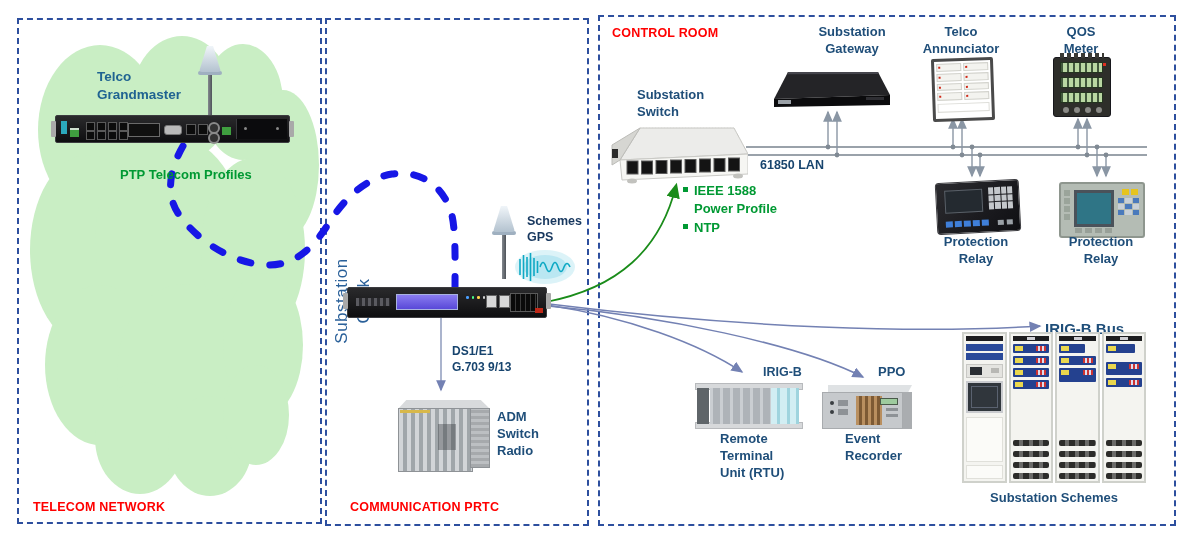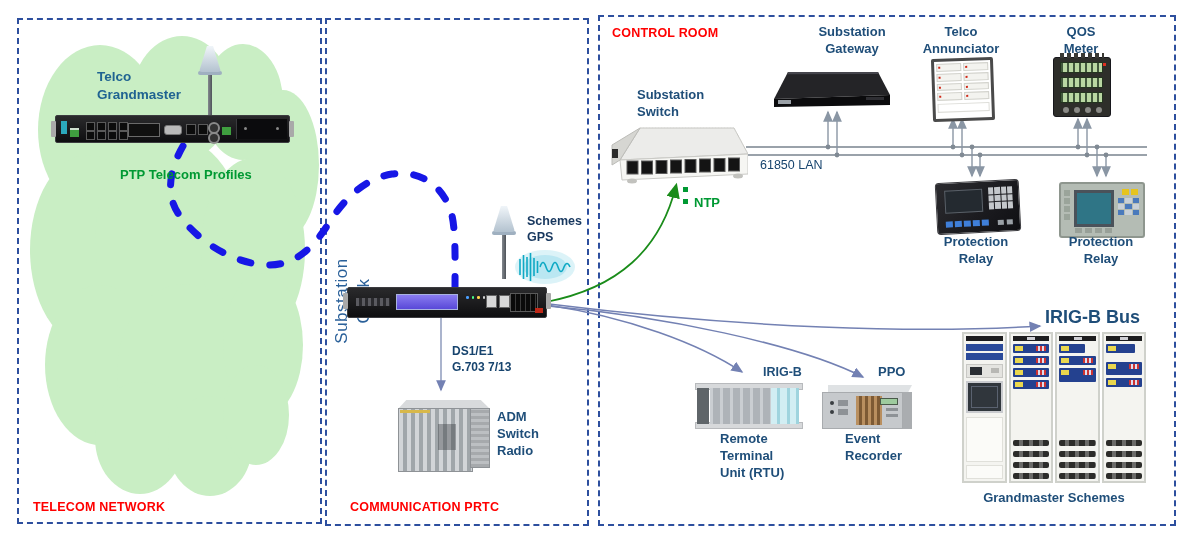--- a/index.html
+++ b/index.html
@@ -213,21 +213,21 @@
     <div class="chip flexrow" style="left:138px;top:7px;gap:2px">
       <div style="width:9px;height:11px;background:#d8d8d8;border:1px solid #666"></div>
       <div style="width:9px;height:11px;background:#d8d8d8;border:1px solid #666"></div>
     </div>
     <div class="chip" style="left:162px;top:5px;width:26px;height:17px;background:#0a0a0a;border:1px solid #5a5a5a;
          background-image:repeating-linear-gradient(90deg,transparent 0 4px,#3a3a3a 4px 5px)"></div>
     <div class="chip" style="right:3px;bottom:4px;width:8px;height:5px;background:#c02818"></div>
   </div>
 
   <div class="lbl" style="left:452px;top:344px;font-size:12px;font-weight:700;color:#17446e">DS1/E1
-G.703 7/13</div>
+G.703 9/13</div>
 
   <div class="abs" style="left:398px;top:400px;width:92px;height:71px">
     <div class="chip" style="left:0;top:0;width:92px;height:9px;background:#d8dadc;clip-path:polygon(9% 0,90% 0,100% 100%,0 100%)"></div>
     <div class="chip" style="left:0;top:8px;width:73px;height:62px;border:1px solid #8e9296;
          background:repeating-linear-gradient(90deg,#d2d5d8 0 4px,#a0a6aa 4px 8px)"></div>
     <div class="chip" style="left:2px;top:10px;width:30px;height:3px;background:#d8b84a"></div>
     <div class="chip" style="left:40px;top:24px;width:18px;height:26px;background:rgba(40,44,48,.35)"></div>
     <div class="chip" style="right:0;top:8px;width:18px;height:58px;background:#b2b5b8;border:1px solid #8e9296;
          background-image:repeating-linear-gradient(0deg,#a6a9ac 0 3px,#bcbfc2 3px 6px)"></div>
   </div>
@@ -255,20 +255,22 @@
       <rect x="104" y="33.5" width="11" height="13"></rect>
         <rect x="118.5" y="33" width="11" height="13"></rect>
     </g>
     <ellipse cx="22" cy="56" rx="5" ry="2.5" fill="#c2c2be"></ellipse>
     <ellipse cx="128" cy="51" rx="5" ry="2.5" fill="#c2c2be"></ellipse>
   </svg>
 
   <div class="abs" style="left:683px;top:182px">
     <div class="flexrow" style="align-items:flex-start">
       <div style="width:5px;height:5px;background:#009933;margin:5px 6px 0 0"></div>
+      <div class="green-lbl" style="position:static;white-space:pre-line;line-height:1.35">IEEE 1588
+Power Profile</div>
     </div>
     <div class="flexrow" style="align-items:flex-start;margin-top:2px">
       <div style="width:5px;height:5px;background:#009933;margin:5px 6px 0 0"></div>
       <div class="green-lbl" style="position:static;white-space:pre-line;line-height:1.35">NTP</div>
     </div>
   </div>
 
   <div class="lbl dev-lbl" style="left:798px;top:24px;width:108px;text-align:center">Substation
 Gateway</div>
   <svg class="abs" style="left:766px;top:68px" width="124" height="42">
@@ -421,21 +423,21 @@
     <div class="chip" style="left:16px;top:24px;width:10px;height:6px;background:#8e9296"></div>
     <div class="chip" style="left:34px;top:11px;bottom:4px;width:26px;
          background:repeating-linear-gradient(90deg,#b98f5f 0 3px,#7d5a34 3px 6px)"></div>
     <div class="chip" style="right:14px;top:13px;width:16px;height:5px;background:#9ecb9e;border:1px solid #4a5a4a"></div>
     <div class="chip" style="right:14px;top:23px;width:12px;height:3px;background:#8e9296"></div>
     <div class="chip" style="right:14px;top:29px;width:12px;height:3px;background:#8e9296"></div>
   </div>
   <div class="lbl dev-lbl" style="left:845px;top:431px">Event
 Recorder</div>
 
-  <div class="lbl dev-lbl" style="left:1045px;top:306px;font-size:18px">IRIG-B Bus</div>
+  <div class="lbl dev-lbl" style="left:1045px;top:319px;font-size:15px">IRIG-B Bus</div>
 
   <div class="abs" style="left:962px;top:332px;width:184px;height:151px;display:flex;gap:2px">
     <div class="rack">
       <div class="rk-top"></div>
       <div style="height:7px;background:#2a4a9a;margin-bottom:2px"></div>
       <div style="height:7px;background:#2a4a9a;margin-bottom:4px"></div>
       <div style="height:12px;background:#e4e4e0;border:1px solid #c8c8c4;margin-bottom:3px;position:relative">
         <i style="position:absolute;left:3px;top:2px;width:12px;height:8px;background:#2a2e33"></i>
         <i style="position:absolute;right:3px;top:3px;width:8px;height:5px;background:#b8b8b4"></i>
       </div>
@@ -508,17 +510,17 @@
           <span class="y"></span>
           <span class="d"></span>
         </div>
       <div style="flex:1"></div>
       <div class="strip"></div>
         <div class="strip"></div>
         <div class="strip"></div>
         <div class="strip" style="margin-bottom:0"></div>
     </div>
   </div>
-  <div class="lbl dev-lbl" style="left:962px;top:490px;width:184px;text-align:center;font-weight:600">Grandmaster Schemes</div>
-
-  <div class="lbl" style="left:760px;top:157px;font-size:12.5px;font-weight:400;color:#17446e">61850 LAN</div>
+  <div class="lbl dev-lbl" style="left:962px;top:490px;width:184px;text-align:center;font-weight:600">Substation Schemes</div>
+
+  <div class="lbl" style="left:760px;top:157px;font-size:12.5px;font-weight:700;color:#17446e">61850 LAN</div>
 
 </div>
 
 </body></html>

